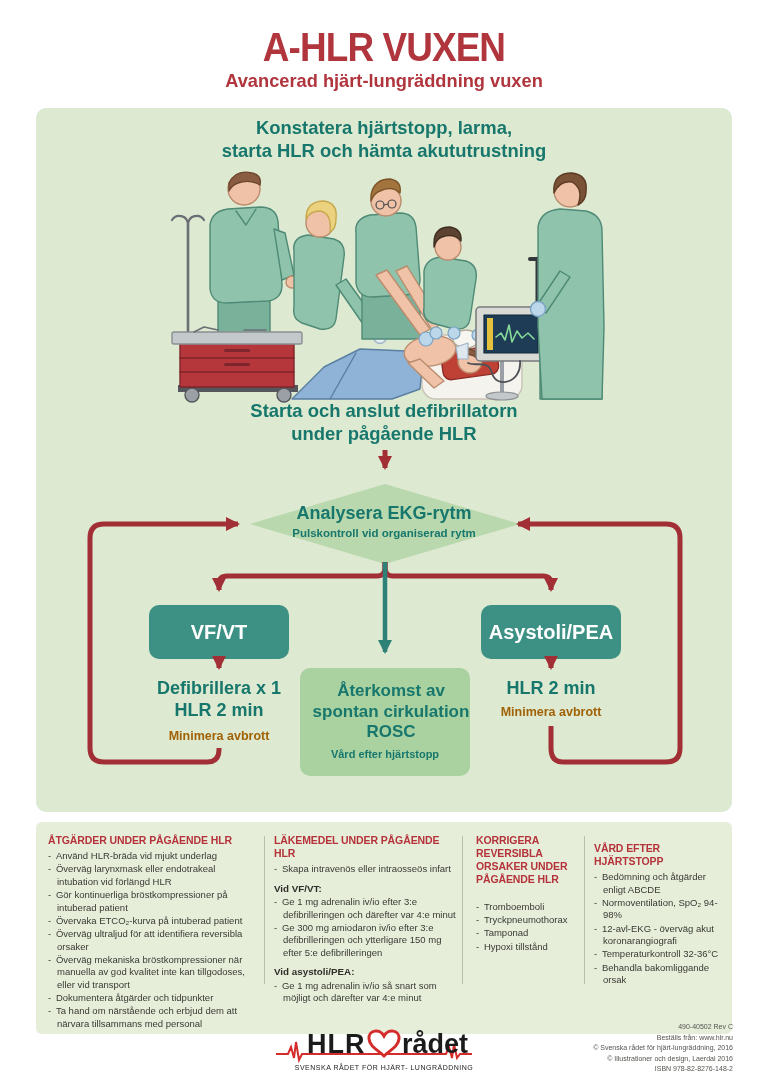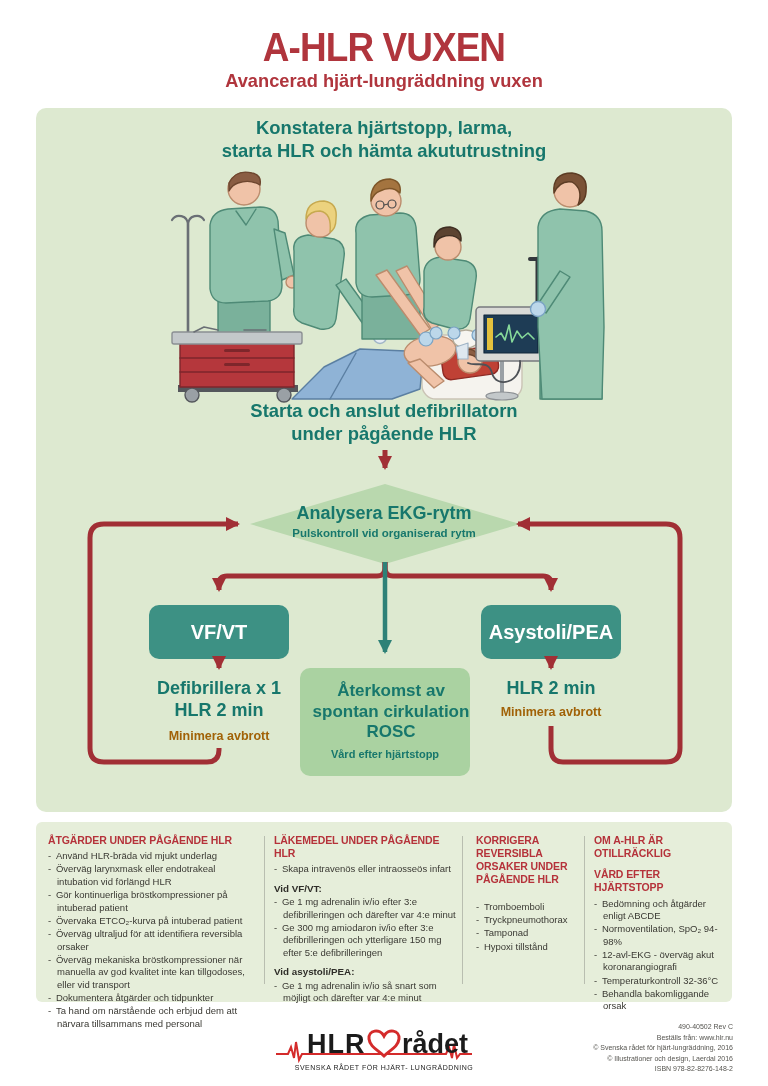--- a/index.html
+++ b/index.html
@@ -27,21 +27,21 @@
                 width:140px; height:54px; color:#fff; font-size:20px; font-weight:bold; }
   .action { position:absolute; width:170px; text-align:center; color:#17776c; font-weight:bold;
             font-size:18px; line-height:1.22; white-space:pre-line; }
   .note { position:absolute; width:170px; text-align:center; color:#a16207; font-weight:bold;
           font-size:12.5px; }
   .rosc-sub { position:absolute; width:170px; text-align:center; color:#17776c; font-weight:bold;
               font-size:11px; }
   .illus { position:absolute; left:124px; top:166px; width:520px; height:238px; }
 
   
-  .info { position:absolute; left:36px; top:822px; width:696px; height:180px;
+  .info { position:absolute; left:36px; top:822px; width:696px; height:212px;
           background:#e6eeda; border-radius:6px; color:#3a3933; }
   .col { position:absolute; top:12px; font-size:9.5px; line-height:1.3; }
   .col h3 { color:#b5323a; font-size:10.5px; line-height:1.25; margin-bottom:3px;
             letter-spacing:-0.1px; }
   .col h4 { font-size:9.8px; margin:7px 0 1px 0; color:#2e2d28; }
   .col ul { list-style:none; }
   .col li { padding-left:9px; text-indent:-9px; margin-bottom:1px; }
   .col li::before { content:"-\2002"; }
   .gap { height:11px; }
   .divider { position:absolute; top:14px; width:1px; height:148px; background:#b9beb0; }
@@ -260,21 +260,20 @@
       <div class="gap"></div>
       <ul>
         <li>Tromboemboli</li>
         <li>Tryckpneumothorax</li>
         <li>Tamponad</li>
         <li>Hypoxi tillstånd</li>
       </ul>
     </div>
 
     <div class="col" style="left:558px; width:128px;">
-      <h3>OM A-HLR ÄR OTILLRÄCKLIG</h3>
       <h3 style="margin-top:8px;">VÅRD EFTER HJÄRTSTOPP</h3>
       <ul>
         <li>Bedömning och åtgärder enligt ABCDE</li>
         <li>Normoventilation, SpO₂ 94-98%</li>
         <li>12-avl-EKG - överväg akut koronarangiografi</li>
         <li>Temperaturkontroll 32-36°C</li>
         <li>Behandla bakomliggande orsak</li>
       </ul>
     </div>
   </div>

